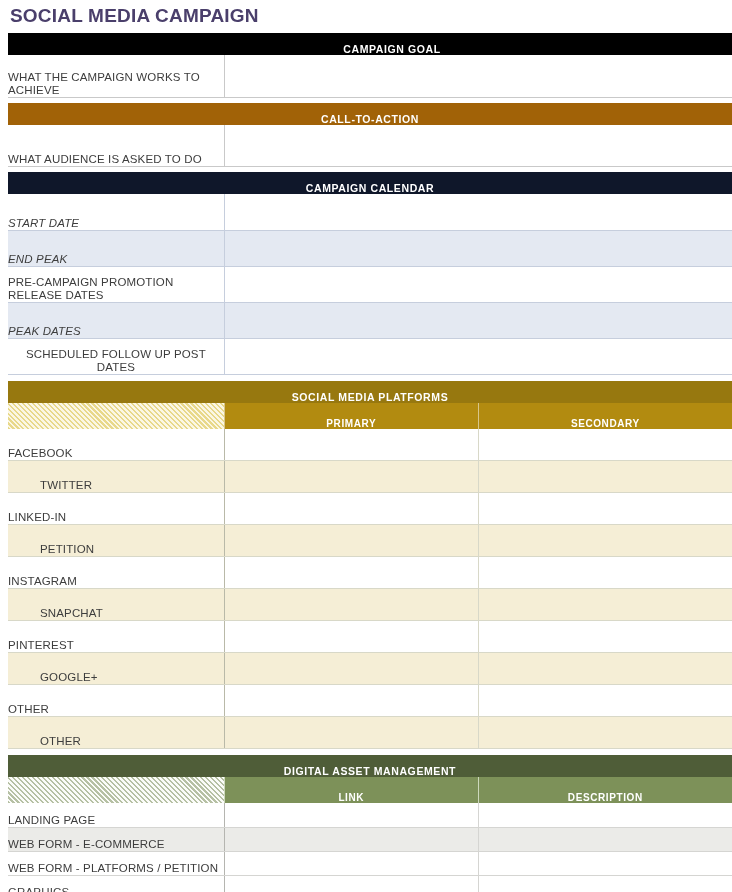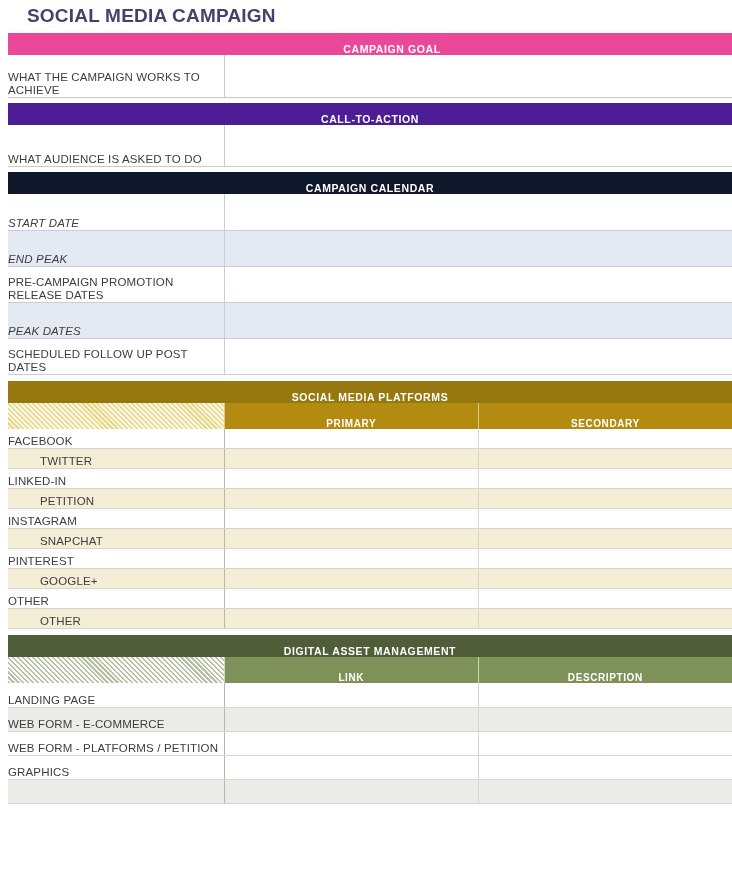--- a/index.html
+++ b/index.html
@@ -22,21 +22,20 @@
 
   
   .page-title {
     font-size: 19px;
     font-weight: bold;
     color: #4a3f6b;
     letter-spacing: 0.2px;
     padding: 5px 4px 6px 10px;
     line-height: 22px;
     white-space: nowrap;
-    margin-left: 17px;
   }
 
   
   .section {
     width: 724px;
     margin: 0 0 0 8px;
     border-collapse: collapse;
     table-layout: fixed;
     font-size: 11.5px;
   }
@@ -54,22 +53,22 @@
   
   .banner {
     height: 22px;
     text-align: center;
     vertical-align: middle;
     color: #ffffff;
     font-size: 10.5px;
     font-weight: bold;
     letter-spacing: 0.6px;
   }
-  .banner.purple { background: #ec4899; padding-left: 44px; }
-  .banner.gold   { background: #4c1d95; }
+  .banner.purple { background: #000000; padding-left: 44px; }
+  .banner.gold   { background: #a16207; }
   .banner.navy   { background: #0f172a; }
   .banner.gold2  { background: #97780f; }
   .banner.green  { background: #4f5d38; }
 
   
   .subhead {
     height: 26px;
     text-align: center;
     vertical-align: middle;
     color: #ffffff;
@@ -113,25 +112,25 @@
 
   
   .r-intro td { height: 42px; border-bottom: 1px solid #c9c9c9; }
   .r-intro .lbl { border-right: 1px solid #c9c9c9; }
 
   
   .r-cal td { border-bottom: 1px solid #c6cedd; }
   .r-cal .lbl { border-right: 1px solid #c6cedd; }
   .r-cal.h1 td { height: 36px; font-style: italic; }
   .r-cal.h2 td { height: 36px; }
-  .r-cal.h3 td { height: 36px; }
+  .r-cal.h3 td { height: 36px; text-align: center; }
   .r-cal.alt td { background: #e4e9f2; }
 
   
-  .r-plat td { height: 20px; border-bottom: 1px solid #d8d8c8; }
+  .r-plat td { height: 32px; border-bottom: 1px solid #d8d8c8; }
   .r-plat .lbl { border-right: 1px solid #b9b9a8; }
   .r-plat .mid { border-right: 1px solid #d8d8c8; }
   .r-plat.alt td { background: #f5eed6; padding-left: 32px; }
 
   
   .r-asset td { height: 24px; border-bottom: 1px solid #d5d5d2; }
   .r-asset .lbl { border-right: 1px solid #b5b5b0; }
   .r-asset .mid { border-right: 1px solid #d5d5d2; }
   .r-asset.alt td { background: #ebebe8; }
 

